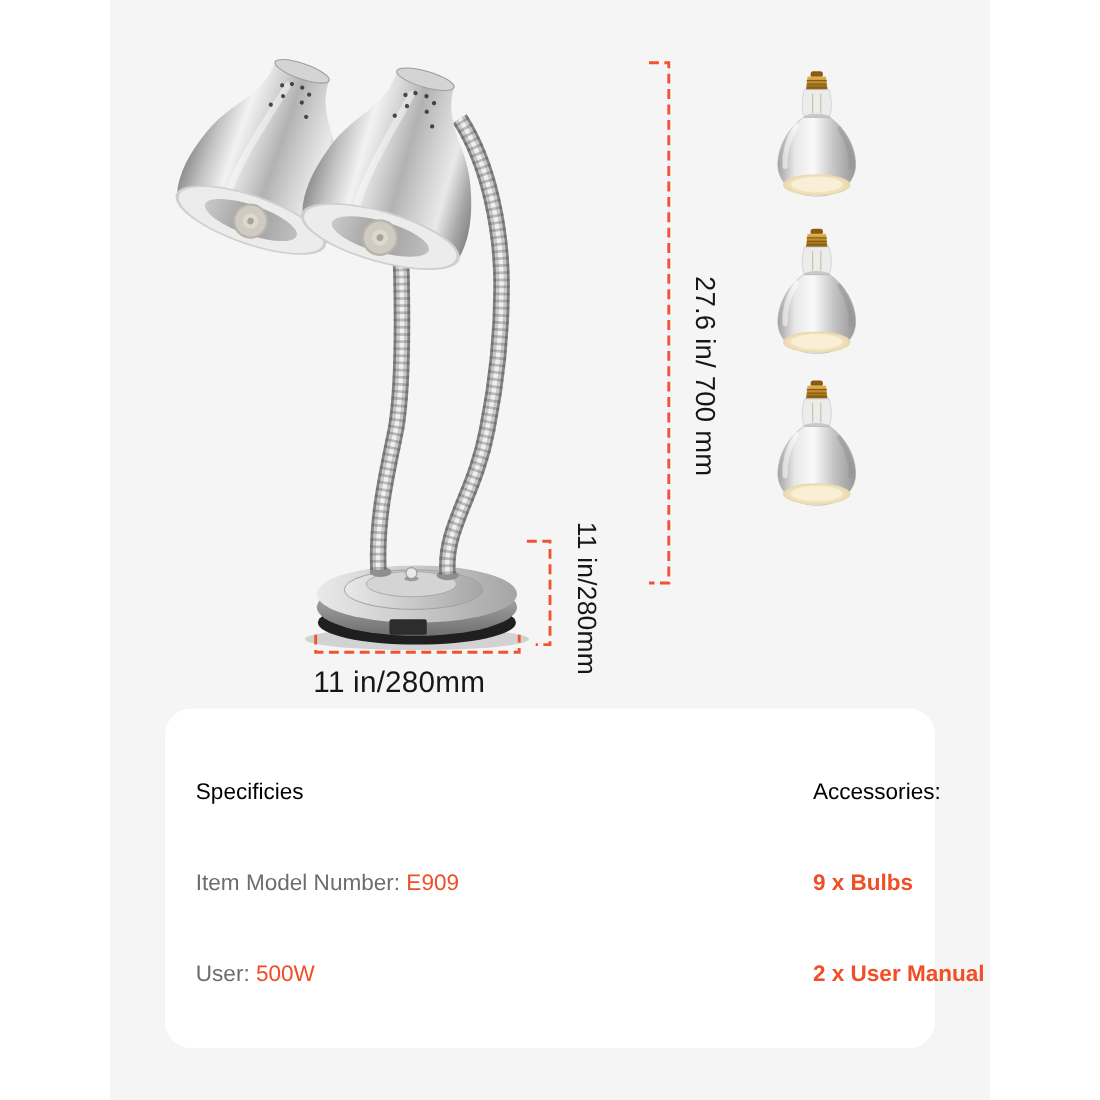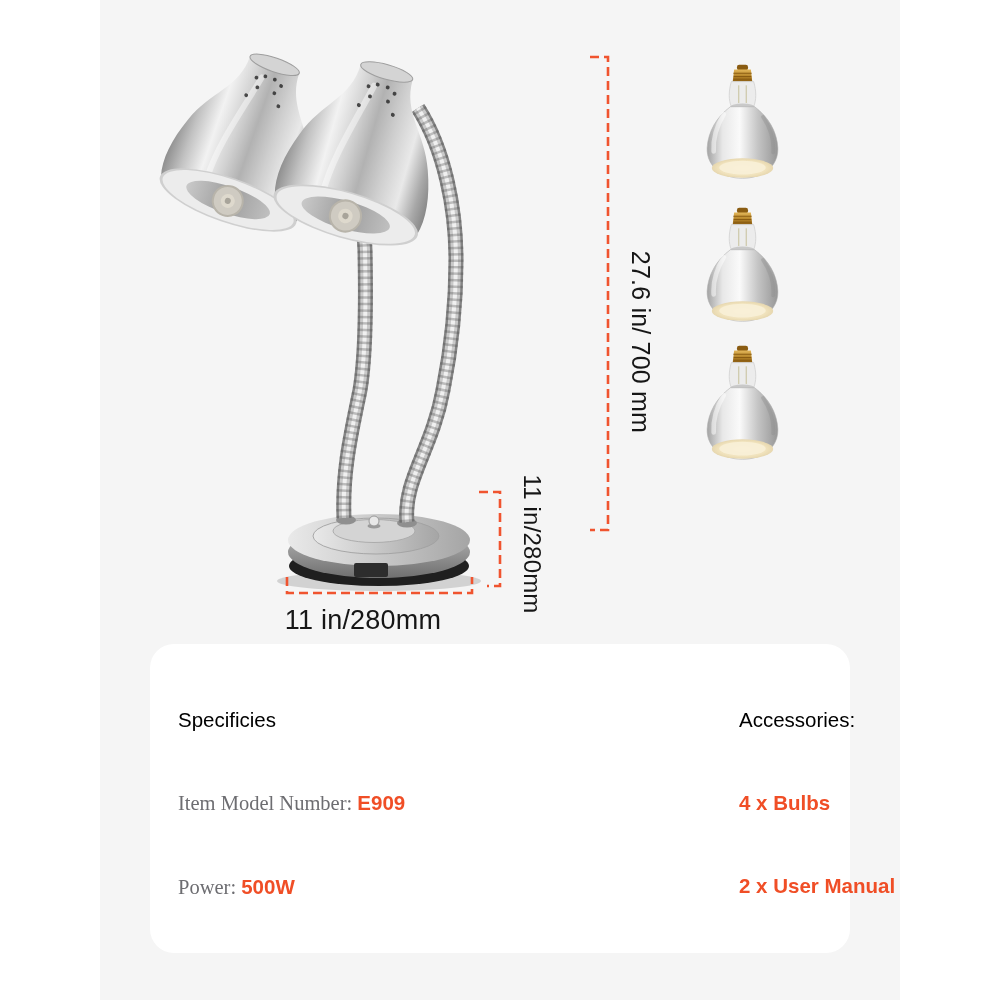--- a/index.html
+++ b/index.html
@@ -29,22 +29,22 @@
     position:absolute;left:150px;top:644px;width:700px;height:309px;
     background:#ffffff;border-radius:24px;
   }
   .spec-col{
     position:absolute;top:7px;
     font-size:20.5px;line-height:27.6px;white-space:pre-wrap;
   }
   .spec-col.left{left:28px;width:500px;}
   .spec-col.right{left:566px;width:160px;margin-left:23px;}
   .spec-title{color:#000000;font-weight:400;}
-  .spec-row .lbl{color:#6d6d71;font-weight:400;font-family:Liberation Serif, serif;}
-  .spec-row .val{color:#f04e26;font-weight:700;}
+  .spec-row .lbl{color:#6d6d71;font-weight:400;}
+  .spec-row .val{color:#f04e26;font-weight:400;}
   .acc-item{color:#f04e26;font-weight:700;}
 </style>
 </head>
 <body>
 
 <div class="photo-bg"></div>
 
 <svg class="scene" viewBox="0 0 1000 1000" aria-hidden="true">
   <defs>
     <linearGradient id="bellGrad" x1="0" y1="0" x2="1" y2="0">
@@ -177,27 +177,27 @@
 </svg>
 
 <div class="dim-label vert" id="dim-height">27.6 in/ 700 mm</div>
 <div class="dim-label vert" id="dim-base-height">11 in/280mm</div>
 <div class="dim-label" id="dim-base-width">11 in/280mm</div>
 
 <div class="spec-panel">
   <div class="spec-col left">
     <div class="spec-title">Specificies</div>
     <div class="spec-row"><span class="lbl">Item Model Number: </span><span class="val">E909</span></div>
-    <div class="spec-row"><span class="lbl">Power: </span><span class="val">500W</span></div>
+    <div class="spec-row"><span class="lbl">User: </span><span class="val">500W</span></div>
     
     
     
     
     
     
     
   </div>
   <div class="spec-col right">
     <div class="spec-title">Accessories:</div>
-    <div class="acc-item">4 x Bulbs</div>
+    <div class="acc-item">9 x Bulbs</div>
     <div class="acc-item">2 x User Manual</div>
   </div>
 </div>
 
 </body></html>

